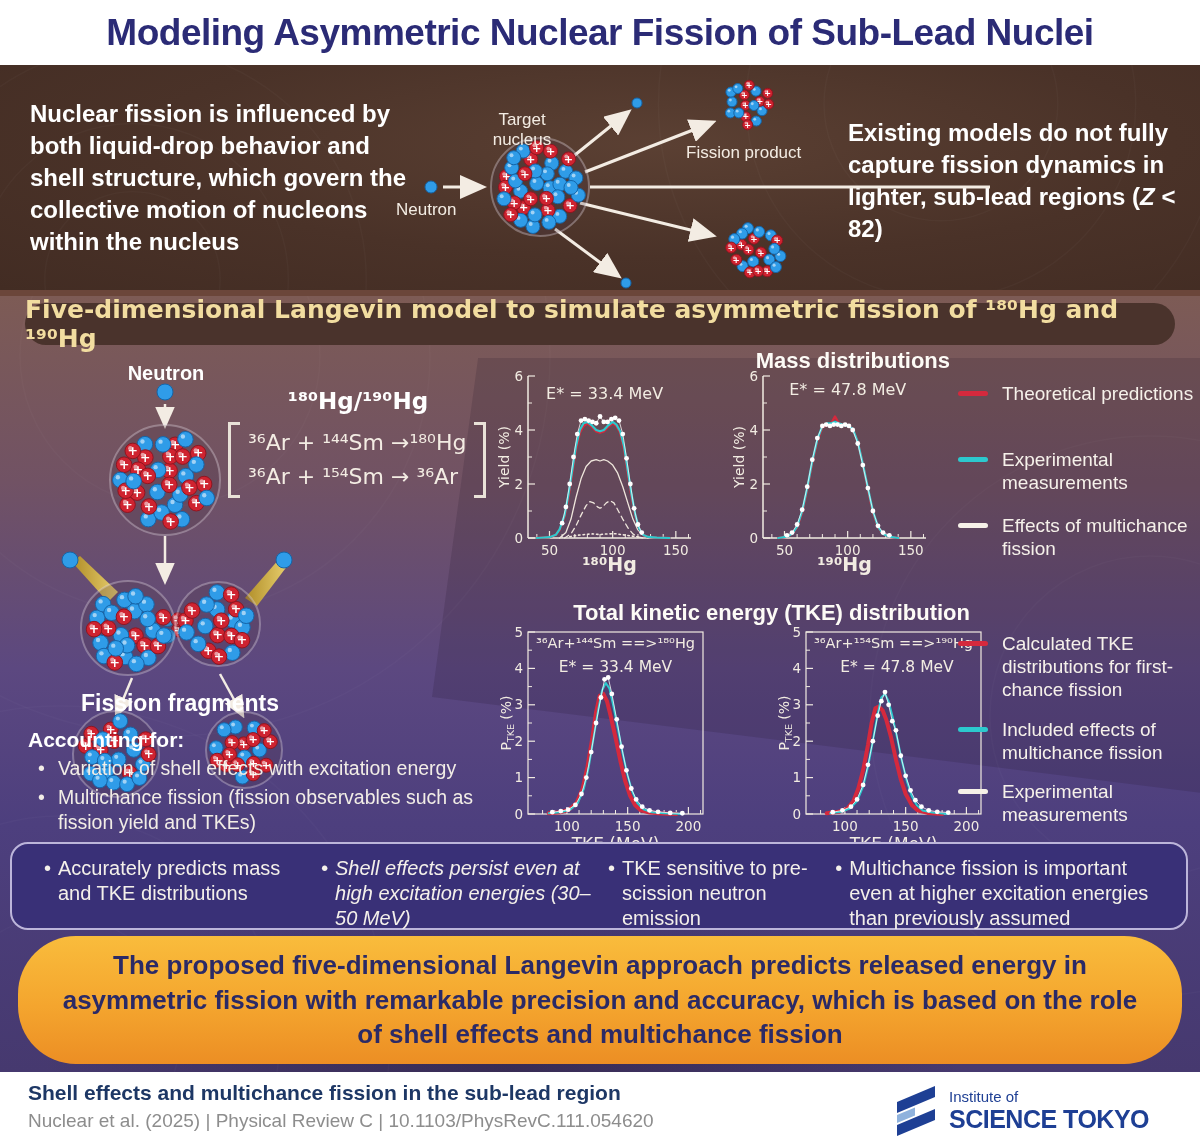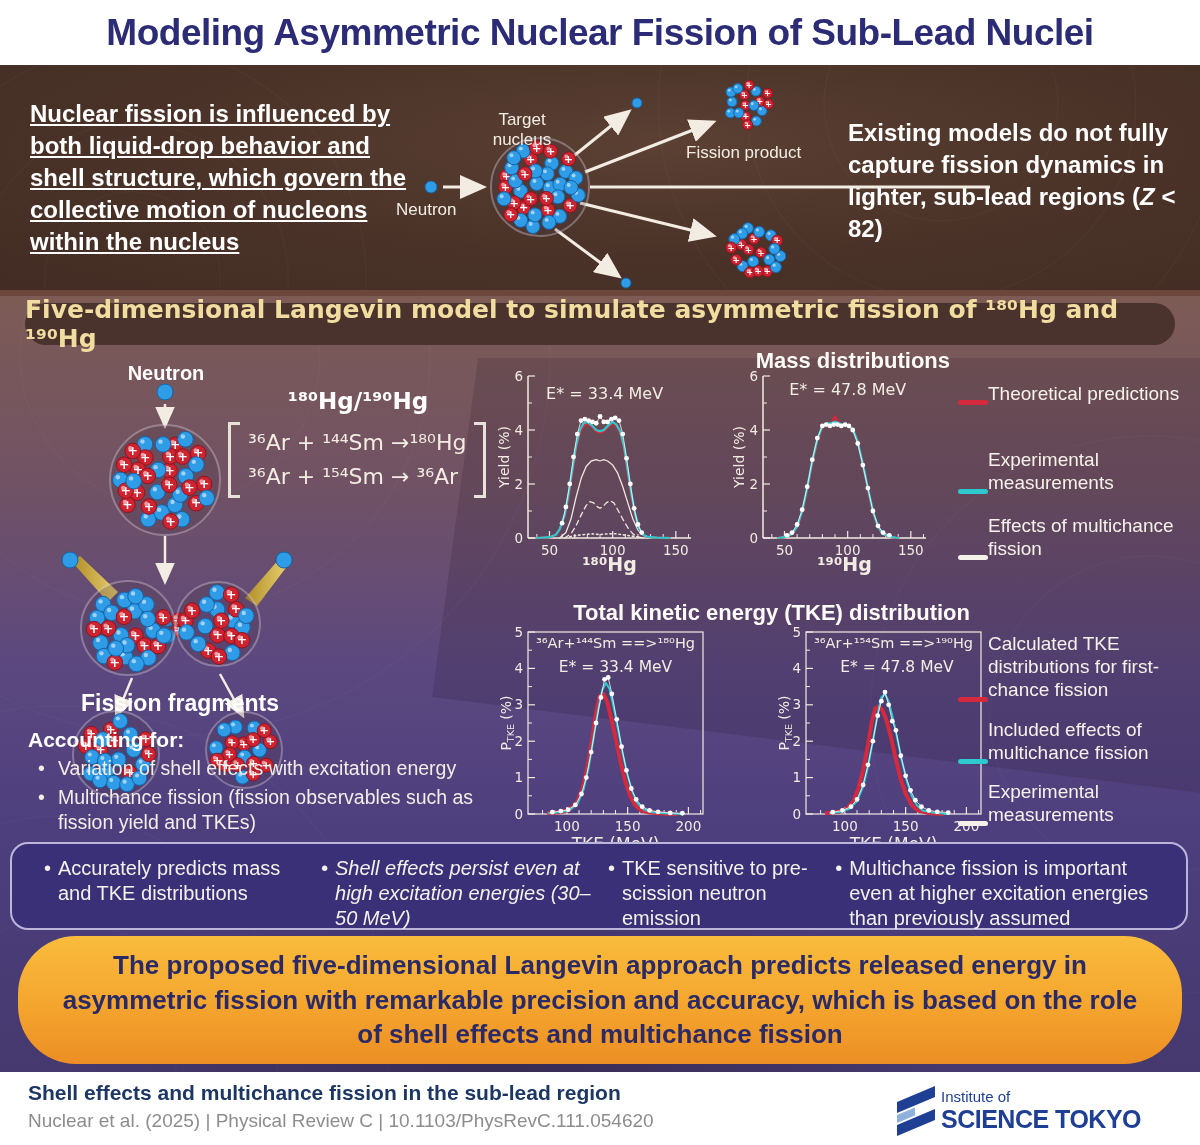--- a/index.html
+++ b/index.html
@@ -8,36 +8,36 @@
   .uni{font-family:"DejaVu Sans","Liberation Sans",sans-serif;}
   svg text{font-family:"DejaVu Sans","Liberation Sans",sans-serif;}
   
   .hdr{position:absolute;left:0;top:0;width:1200px;height:65px;background:#fff;display:flex;align-items:center;justify-content:center;}
   .hdr h1{margin:0;font-size:37px;font-weight:bold;color:#2b2b76;letter-spacing:-0.5px;}
   
   .intro{position:absolute;left:0;top:65px;width:1200px;height:231px;
     background:radial-gradient(ellipse at 55% 35%, #5b4033 0%, #4a3228 55%, #422c23 100%);
     border-bottom:6px solid #6b463a;box-sizing:border-box;}
   .intro-arcs{position:absolute;left:0;top:0;width:100%;height:100%;opacity:.5;}
-  .intro-left{position:absolute;left:30px;top:33px;width:396px;color:#fff;font-size:24px;font-weight:bold;line-height:1.33;text-decoration:underline;}
+  .intro-left{position:absolute;left:30px;top:33px;width:396px;color:#fff;font-size:24px;font-weight:bold;line-height:1.33;}
   .intro-right{position:absolute;left:848px;top:52px;width:336px;color:#fff;font-size:24px;font-weight:bold;line-height:1.33;}
   .lbl{position:absolute;color:#f3ece3;font-size:17px;line-height:1.15;}
   
   .mid{position:absolute;left:0;top:296px;width:1200px;height:776px;
     background:linear-gradient(180deg,#7d5b55 0%,#715264 24%,#5c4880 48%,#4d3f7e 68%,#46396f 100%);}
   .swoosh{position:absolute;left:36%;top:8%;width:64%;height:56%;background:rgba(32,20,40,.16);
     clip-path:polygon(6% 0%,100% 0%,100% 100%,0% 78%);}
   .hill{position:absolute;left:0;top:55%;width:100%;height:45%;
     background:radial-gradient(ellipse 55% 80% at 42% 100%, rgba(28,18,34,.35), rgba(28,18,34,0) 70%);}
   .banner{position:absolute;left:25px;top:7px;width:1150px;height:42px;background:#4a332c;border-radius:22px;
     display:flex;align-items:center;justify-content:center;}
   .banner span{color:#f2dda0;font-size:25px;font-weight:bold;}
   .wlabel{position:absolute;color:#fff;font-weight:bold;}
   .chart-title{position:absolute;color:#fdfbf6;font-size:22px;font-weight:bold;text-align:right;}
-  .legend-row{position:absolute;display:flex;width:236px;align-items:flex-end;}
+  .legend-row{position:absolute;display:flex;gap:14px;width:236px;}
   .legend-line{width:30px;height:5px;border-radius:2.5px;margin-top:9px;flex:0 0 auto;}
   .legend-txt{color:#f6f1ea;font-size:19px;line-height:1.22;}
   
   .rx-wrap{position:absolute;display:flex;align-items:stretch;color:#f3ece3;}
   .brk{width:9px;border:3px solid #e9e2d8;}
   .brk.l{border-right:none;}
   .brk.r{border-left:none;}
   .rx-lines{padding:4px 8px;font-size:22px;line-height:34px;white-space:nowrap;}
   
   .acc-head{position:absolute;left:28px;top:432px;color:#fff;font-size:21px;font-weight:bold;}
@@ -53,21 +53,21 @@
   
   .concl{position:absolute;left:18px;top:640px;width:1164px;height:128px;box-sizing:border-box;border-radius:58px;
     background:linear-gradient(180deg,#f9bc3c 0%,#f4a52e 55%,#ec8e24 100%);
     display:flex;align-items:center;justify-content:center;padding:0 42px;}
   .concl div{color:#2b2a66;font-size:26px;font-weight:bold;text-align:center;line-height:1.33;}
   
   .ftr{position:absolute;left:0;top:1072px;width:1200px;height:73px;background:#fff;}
   .ftr-title{position:absolute;left:28px;top:9px;font-size:21px;font-weight:bold;color:#1d3765;}
   .ftr-cite{position:absolute;left:28px;top:38px;font-size:19px;color:#8d8d8d;}
   .ftr-cite .it{margin-top:22px;}
-  .logo{position:absolute;left:893px;top:12px;display:flex;gap:2px;align-items:center;}
+  .logo{position:absolute;left:893px;top:12px;display:flex;gap:10px;align-items:center;}
   .logo-text .l1{font-size:15px;color:#1e3f94;}
   .logo-text .l2{font-size:25px;font-weight:bold;color:#1e3f94;letter-spacing:-0.5px;}
   .chart{position:absolute;}
 </style>
 </head>
 <body>
 
 <div class="poster">
 
   <div class="hdr">

